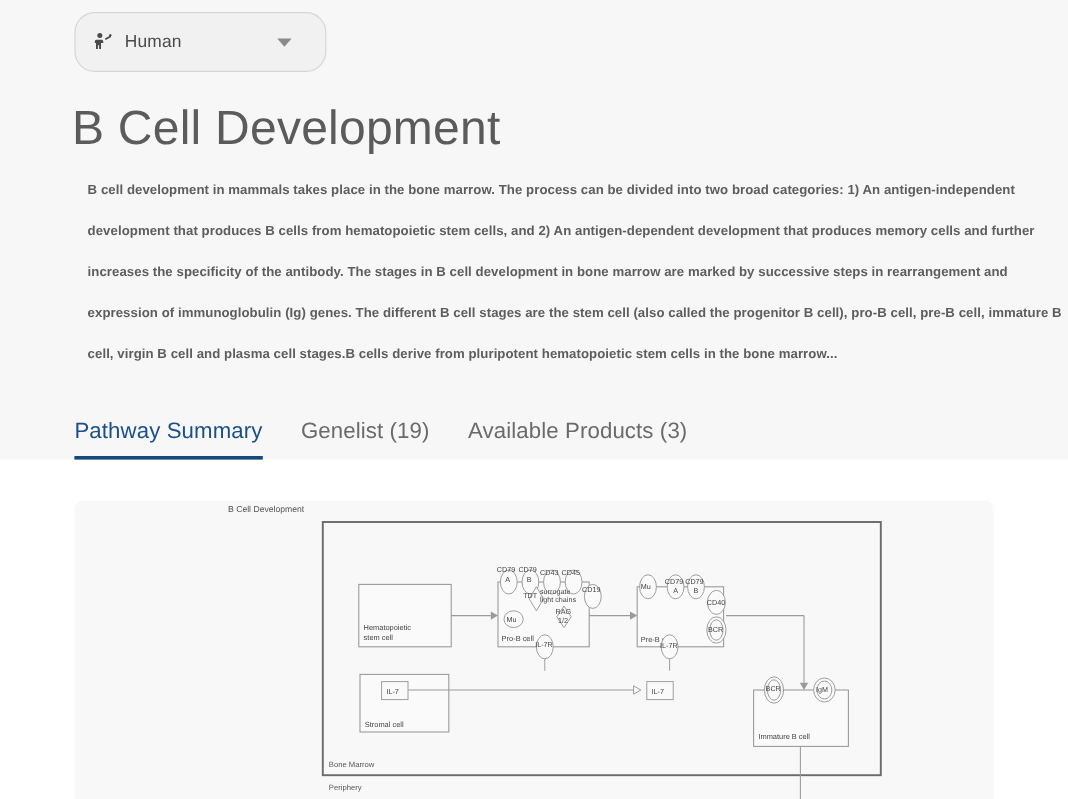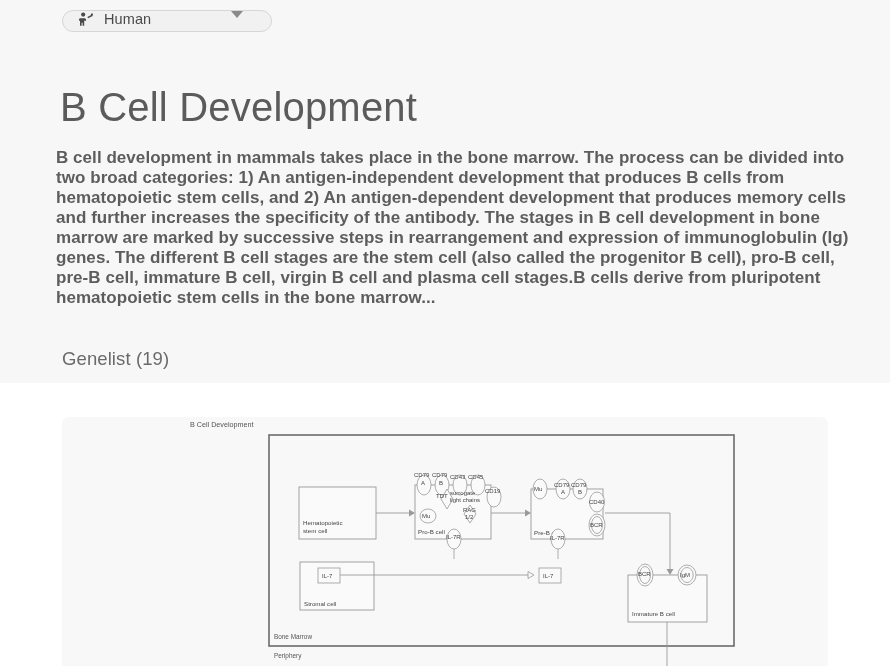--- a/index.html
+++ b/index.html
@@ -16,25 +16,26 @@
     position: absolute;
     left: 0; top: 0;
     width: 890px; height: 383px;
     background: #f7f7f7;
   }
 
   
   #species-select {
     position: absolute;
     left: 62px; top: 10px;
-    width: 210px; height: 22px;
+    width: 210px; height: 50px;
     background: #f1f1f1;
     border: 1px solid #d6d6d6;
     border-radius: 17px;
     display: flex;
+    align-items: center;
     padding: 0 12px 0 14px;
     cursor: pointer;
   }
   #species-select .sp-icon {
     width: 18px; height: 18px;
     flex: 0 0 18px;
     display: flex; align-items: center; justify-content: center;
     margin-right: 9px;
   }
   #species-select .sp-label {
@@ -58,26 +59,26 @@
     font-size: 40px;
     font-weight: 300;
     color: #5b5b5b;
     letter-spacing: .2px;
     line-height: 1.15;
   }
 
   
   #description {
     position: absolute;
-    left: 56px; top: 131px;
+    left: 73px; top: 131px;
     width: 812px;
-    font-size: 17px;
+    font-size: 11px;
     font-weight: bold;
     color: #5d5d5d;
-    line-height: 20px;
+    line-height: 34px;
     letter-spacing: .05px;
   }
 
   
   #tabs {
     position: absolute;
     left: 62px; top: 345px;
     display: flex;
     align-items: flex-end;
     height: 38px;
@@ -125,21 +126,23 @@
   </span>
   <span class="sp-label">Human</span>
   <span class="sp-caret"></span>
 </div>
 
 <h1 id="page-title">B Cell Development</h1>
 
 <p id="description">B cell development in mammals takes place in the bone marrow. The process can be divided into two broad categories: 1) An antigen-independent development that produces B cells from hematopoietic stem cells, and 2) An antigen-dependent development that produces memory cells and further increases the specificity of the antibody. The stages in B cell development in bone marrow are marked by successive steps in rearrangement and expression of immunoglobulin (Ig) genes. The different B cell stages are the stem cell (also called the progenitor B cell), pro-B cell, pre-B cell, immature B cell, virgin B cell and plasma cell stages.B cells derive from pluripotent hematopoietic stem cells in the bone marrow...</p>
 
 <div id="tabs">
+  <div class="tab active">Pathway Summary</div>
   <div class="tab">Genelist (19)</div>
+  <div class="tab">Available Products (3)</div>
 </div>
 
 <div id="diagram-panel">
   <svg id="diagram-svg" width="766" height="320" viewBox="0 0 766 320">
 
     <text x="128" y="10" font-family="Liberation Sans, sans-serif" font-size="7.2" fill="#555">B Cell Development</text>
 
     <rect x="207" y="18" width="465" height="211" fill="none" stroke="#6b6b6b" stroke-width="1.6"></rect>
     <text x="212" y="222" font-family="Liberation Sans, sans-serif" font-size="6.4" fill="#555">Bone Marrow</text>
     <text x="212" y="241" font-family="Liberation Sans, sans-serif" font-size="6.4" fill="#555">Periphery</text>

